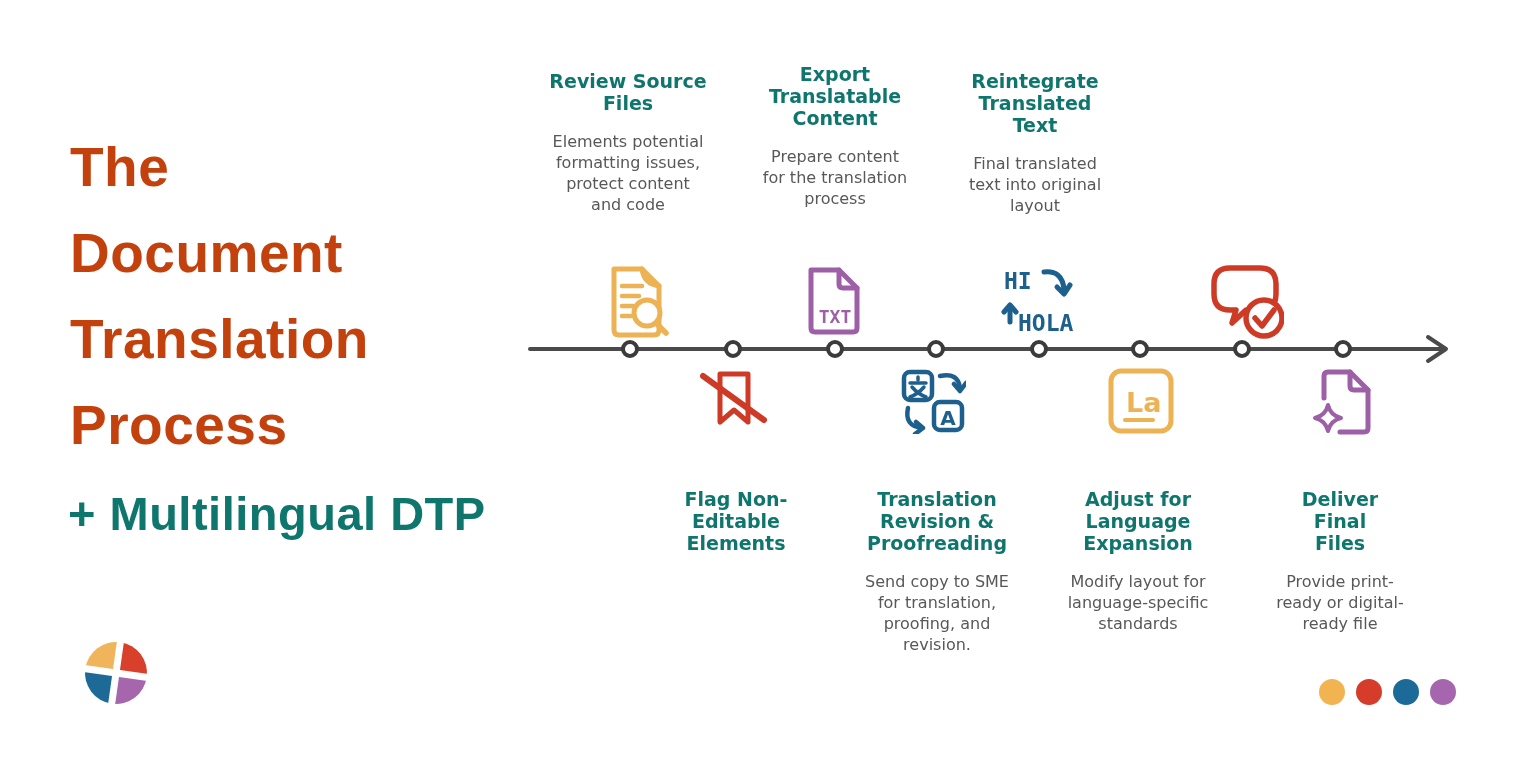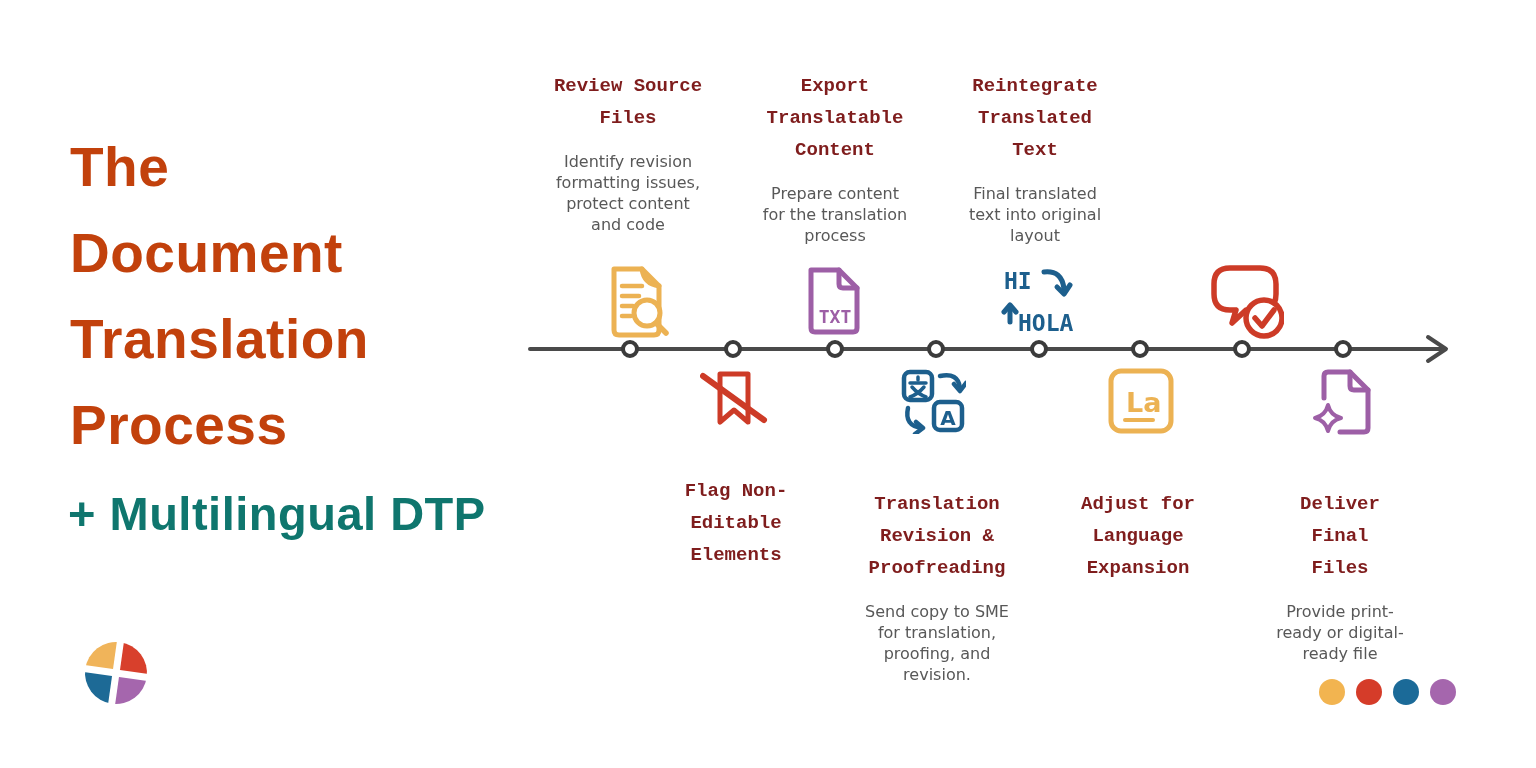--- a/index.html
+++ b/index.html
@@ -6,21 +6,21 @@
   .canvas{position:relative;width:1536px;height:768px;background:#ffffff;overflow:hidden;
           font-family:"DejaVu Sans",sans-serif;}
   .main-title{position:absolute;left:70px;top:124px;
           font-family:"Liberation Sans","DejaVu Sans",sans-serif;
           font-weight:700;font-size:55px;line-height:86px;color:#c2410c;
           white-space:pre-line;letter-spacing:.5px;}
   .main-subtitle{position:absolute;left:68px;top:486px;
           font-family:"Liberation Sans","DejaVu Sans",sans-serif;
           font-weight:700;font-size:47px;color:#0f766e;letter-spacing:.5px;}
   .step{position:absolute;text-align:center;}
-  .step-title{font-size:19px;font-weight:700;color:#7f1d1d;line-height:32px;white-space:pre-line;font-family:Liberation Mono, monospace;}
+  .step-title{font-size:19px;font-weight:700;color:#0f766e;line-height:22px;white-space:pre-line;}
   .step-desc{margin-top:17px;font-size:16px;color:#585858;line-height:21px;white-space:pre-line;}
   .icon{position:absolute;}
   .stroke-y{stroke:#ecb253;} .fill-y{fill:#ecb253;}
   .stroke-r{stroke:#cd3b27;}
   .stroke-b{stroke:#1d5f8d;} .fill-b{fill:#1d5f8d;}
   .stroke-p{stroke:#9d5fa6;} .fill-p{fill:#9d5fa6;}
   .nofill{fill:none;}
   .rc{stroke-linecap:round;stroke-linejoin:round;}
   .mono{font-family:"DejaVu Sans Mono",monospace;font-weight:700;}
   .dots{position:absolute;left:1319px;top:679px;display:flex;gap:11px;}
@@ -49,62 +49,65 @@
       <circle cx="514" cy="18" r="7" fill="#fff" stroke="#3b3b3b" stroke-width="4"></circle>
       <circle cx="615" cy="18" r="7" fill="#fff" stroke="#3b3b3b" stroke-width="4"></circle>
       <circle cx="717" cy="18" r="7" fill="#fff" stroke="#3b3b3b" stroke-width="4"></circle>
       <circle cx="818" cy="18" r="7" fill="#fff" stroke="#3b3b3b" stroke-width="4"></circle>
     </g>
   </svg>
 
   <div class="step" style="left:528px;top:70px;width:200px;">
     <div class="step-title">Review Source
 Files</div>
-    <div class="step-desc">Identify revision
+    <div class="step-desc">Elements potential
 formatting issues,
 protect content
 and code</div>
   </div>
-  <div class="step" style="left:735px;top:70px;width:200px;">
+  <div class="step" style="left:735px;top:63px;width:200px;">
     <div class="step-title">Export
 Translatable
 Content</div>
     <div class="step-desc">Prepare content
 for the translation
 process</div>
   </div>
   <div class="step" style="left:935px;top:70px;width:200px;">
     <div class="step-title">Reintegrate
 Translated
 Text</div>
     <div class="step-desc">Final translated
 text into original
 layout</div>
   </div>
   <div class="step" style="left:1142px;top:70px;width:200px;">
   </div>
 
-  <div class="step" style="left:626px;top:475px;width:220px;text-align:center;">
+  <div class="step" style="left:626px;top:488px;width:220px;text-align:center;">
     <div class="step-title">Flag Non-
 Editable
 Elements</div>
   </div>
   <div class="step" style="left:827px;top:488px;width:220px;">
     <div class="step-title">Translation
 Revision &amp;
 Proofreading</div>
     <div class="step-desc">Send copy to SME
 for translation,
 proofing, and
 revision.</div>
   </div>
   <div class="step" style="left:1028px;top:488px;width:220px;">
     <div class="step-title">Adjust for
 Language
 Expansion</div>
+    <div class="step-desc">Modify layout for
+language-specific
+standards</div>
   </div>
   <div class="step" style="left:1230px;top:488px;width:220px;">
     <div class="step-title">Deliver
 Final
 Files</div>
     <div class="step-desc">Provide print-
 ready or digital-
 ready file</div>
   </div>
 

